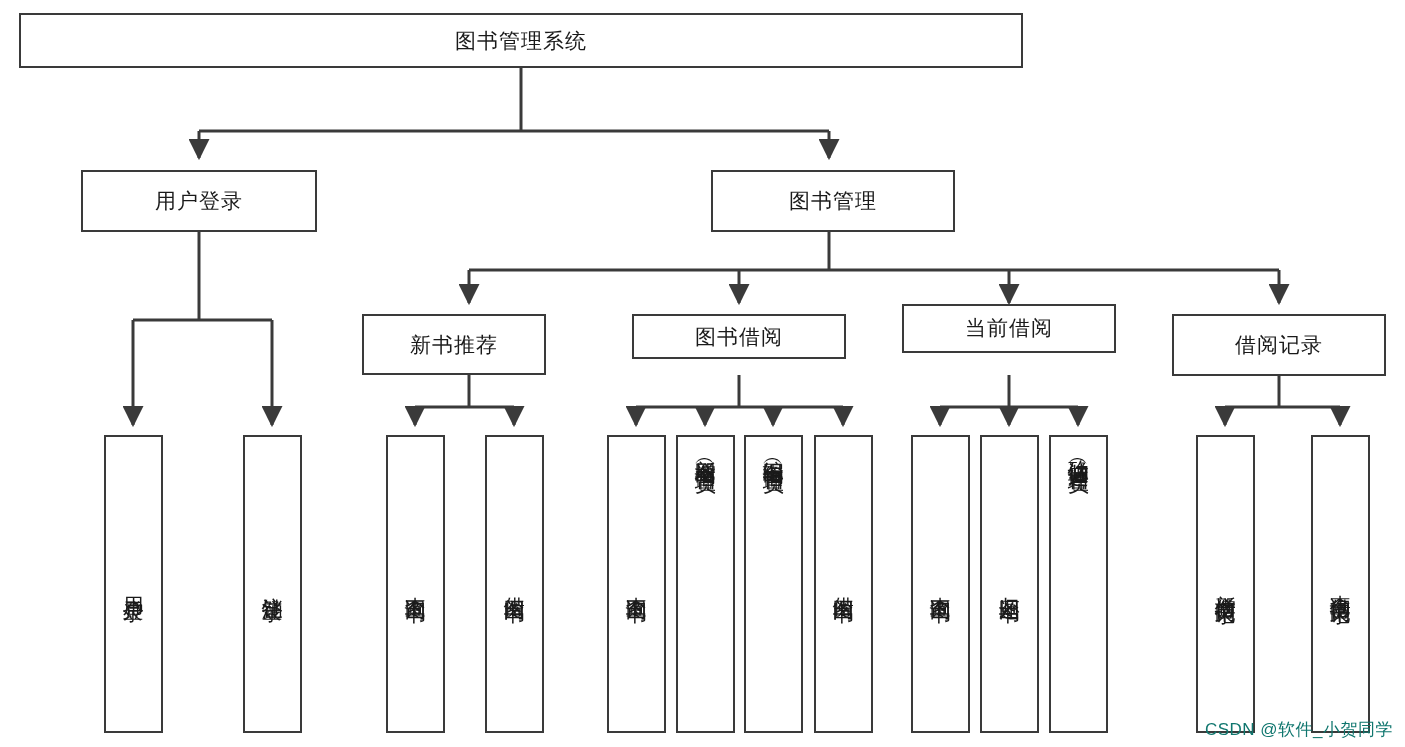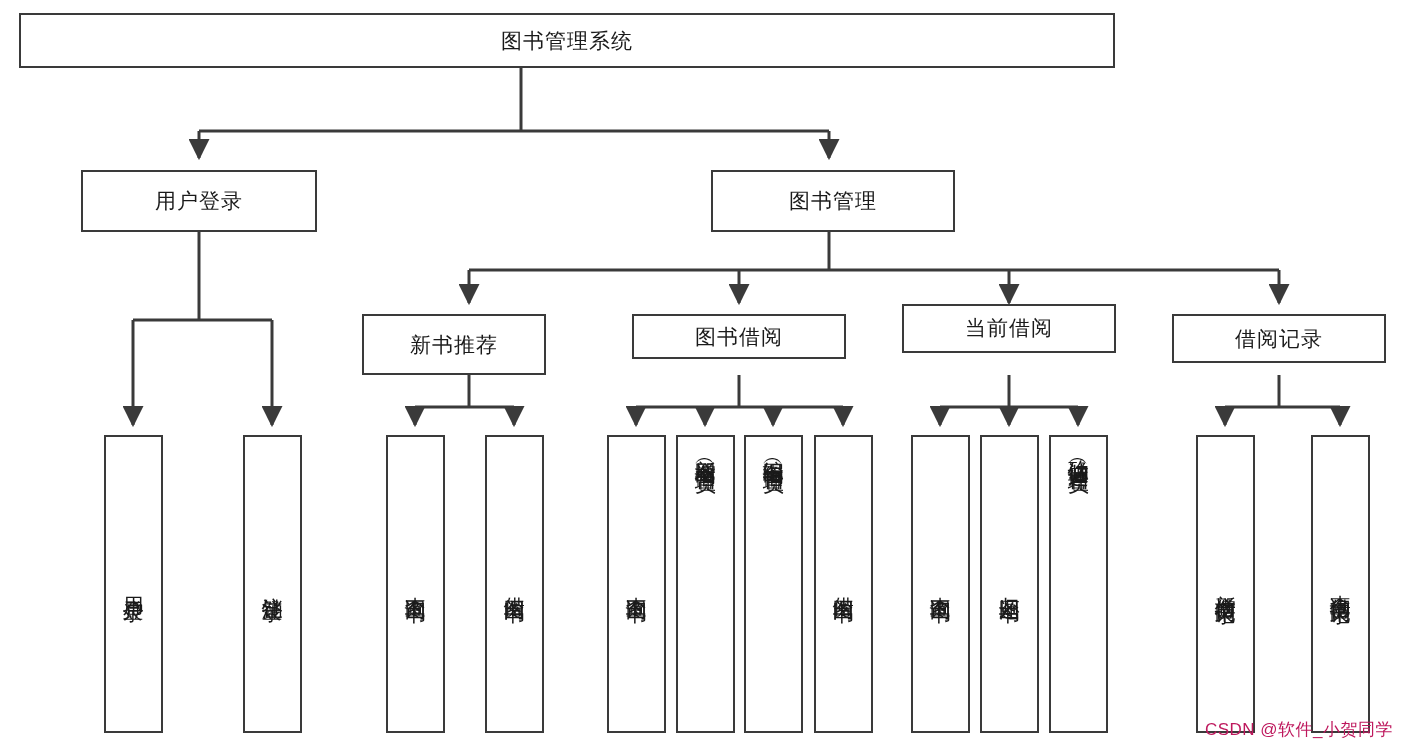--- a/index.html
+++ b/index.html
@@ -56,21 +56,21 @@
   }
   .node-v.center-v {
     align-items: center;
     padding-top: 0;
   }
   .watermark {
     position: absolute;
     right: 12px;
     bottom: 6px;
     font-size: 17px;
-    color: #be185d;
+    color: #0f766e;
     letter-spacing: 0.5px;
     z-index: 3;
     white-space: nowrap;
   }
 </style>
 </head>
 <body>
 
 <div id="canvas">
 
@@ -117,41 +117,41 @@
       <path d="M 1009 407 L 1009 425" marker-end="url(#arrow)"></path>
       <path d="M 1078 407 L 1078 425" marker-end="url(#arrow)"></path>
 
       <path d="M 1279 375 L 1279 407"></path>
       <path d="M 1225 407 L 1340 407"></path>
       <path d="M 1225 407 L 1225 425" marker-end="url(#arrow)"></path>
       <path d="M 1340 407 L 1340 425" marker-end="url(#arrow)"></path>
     </g>
   </svg>
 
-  <div class="node node-h" style="left:19px; top:13px; width:1096px; height:55px;">
+  <div class="node node-h" style="left:19px; top:13px; width:1004px; height:55px;">
     <span>图书管理系统</span>
   </div>
 
   <div class="node node-h" style="left:81px; top:170px; width:236px; height:62px;">
     <span>用户登录</span>
   </div>
   <div class="node node-h" style="left:711px; top:170px; width:244px; height:62px;">
     <span>图书管理</span>
   </div>
 
   <div class="node node-h" style="left:362px; top:314px; width:184px; height:61px;">
     <span>新书推荐</span>
   </div>
   <div class="node node-h" style="left:632px; top:314px; width:214px; height:45px;">
     <span>图书借阅</span>
   </div>
   <div class="node node-h" style="left:902px; top:304px; width:214px; height:49px;font-family:Liberation Serif, serif;">
     <span>当前借阅</span>
   </div>
-  <div class="node node-h" style="left:1172px; top:314px; width:214px; height:49px;">
+  <div class="node node-h" style="left:1172px; top:314px; width:214px; height:62px;">
     <span>借阅记录</span>
   </div>
 
   <div class="node node-v center-v" style="left:104px; top:435px; width:59px; height:298px;">
     <span class="vtext">用户登录</span>
   </div>
   <div class="node node-v center-v" style="left:243px; top:435px; width:59px; height:298px;">
     <span class="vtext">注销登录</span>
   </div>
 

